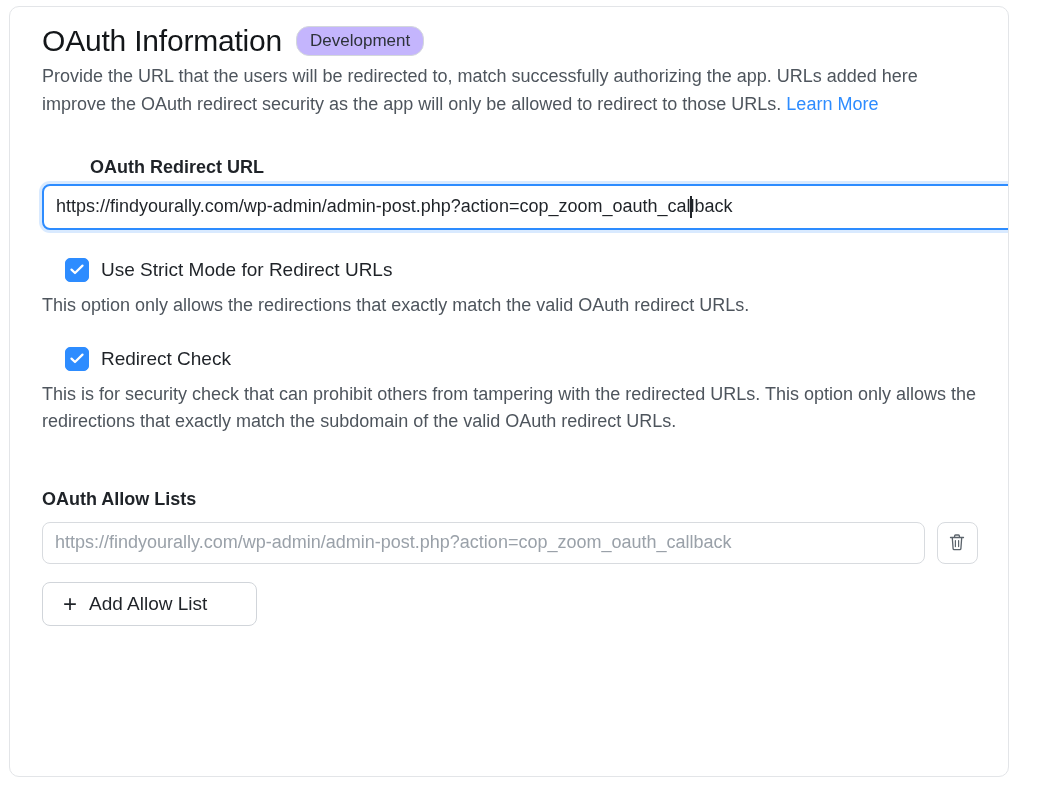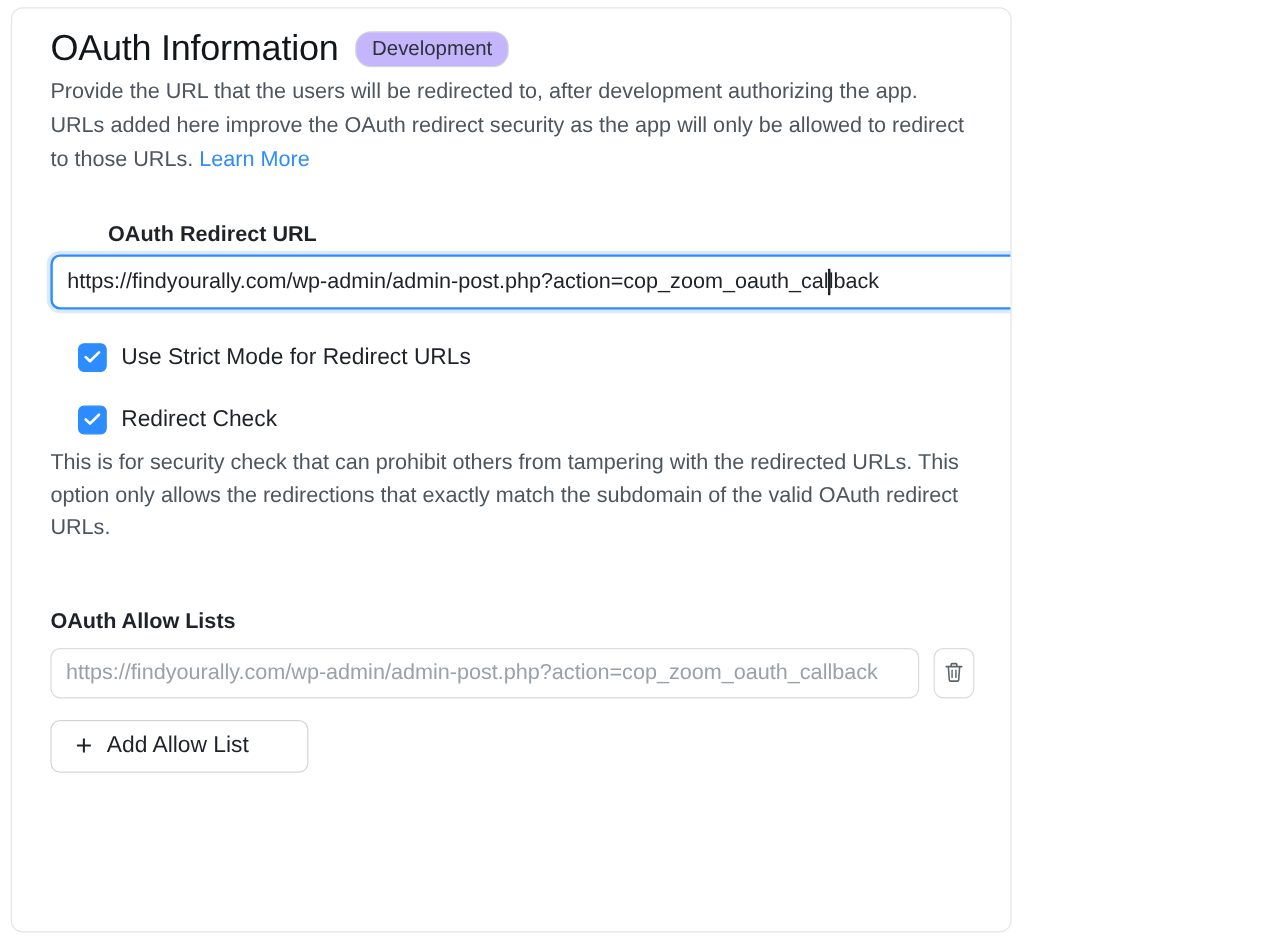--- a/index.html
+++ b/index.html
@@ -12,21 +12,21 @@
     height: 788px;
     font-family: "Liberation Sans", sans-serif;
     color: #1f2328;
     -webkit-font-smoothing: antialiased;
   }
 
   .card {
     position: absolute;
     left: 9px;
     top: 6px;
-    width: 834px;
+    width: 1000px;
     height: 771px;
     background: #ffffff;
     border: 1px solid #e3e5e8;
     border-radius: 10px;
     box-sizing: border-box;
     overflow: hidden;
   }
 
   .inner {
     padding: 16px 30px 0 32px;
@@ -216,38 +216,39 @@
 
 <div class="card">
   <div class="inner">
 
     <div class="title-row">
       <div class="page-title">OAuth Information</div>
       <div class="badge">Development</div>
     </div>
 
     <p class="intro">
-      <span>Provide the URL that the users will be redirected to, after development authorizing the app. URLs added here improve the OAuth redirect security as the app will only be allowed to redirect to those URLs. </span><a class="link">Learn More</a>
+      <span>Provide the URL that the users will be redirected to, match successfully authorizing the app. URLs added here improve the OAuth redirect security as the app will only be allowed to redirect to those URLs. </span><a class="link">Learn More</a>
     </p>
 
     <div class="section-label">OAuth Redirect URL</div>
 
     <div class="input-wrap">
       <input class="text-input" type="text" value="https://findyourally.com/wp-admin/admin-post.php?action=cop_zoom_oauth_callback" style="">
       <div class="caret"></div>
     </div>
 
     <div class="check-row">
       <span class="checkbox">
         <svg width="14" height="11" viewBox="0 0 14 11" aria-hidden="true">
           <path d="M1.5 5.6 L5 9 L12.5 1.6" fill="none" stroke="#ffffff" stroke-width="2.2" stroke-linecap="round" stroke-linejoin="round"></path>
         </svg>
       </span>
       <span class="check-label">Use Strict Mode for Redirect URLs</span>
     </div>
+    <div class="check-desc">This option only allows the redirections that exactly match the valid OAuth redirect URLs.</div>
 
     <div class="check-row">
       <span class="checkbox">
         <svg width="14" height="11" viewBox="0 0 14 11" aria-hidden="true">
           <path d="M1.5 5.6 L5 9 L12.5 1.6" fill="none" stroke="#ffffff" stroke-width="2.2" stroke-linecap="round" stroke-linejoin="round"></path>
         </svg>
       </span>
       <span class="check-label">Redirect Check</span>
     </div>
     <div class="check-desc">This is for security check that can prohibit others from tampering with the redirected URLs. This option only allows the redirections that exactly match the subdomain of the valid OAuth redirect URLs.</div>

